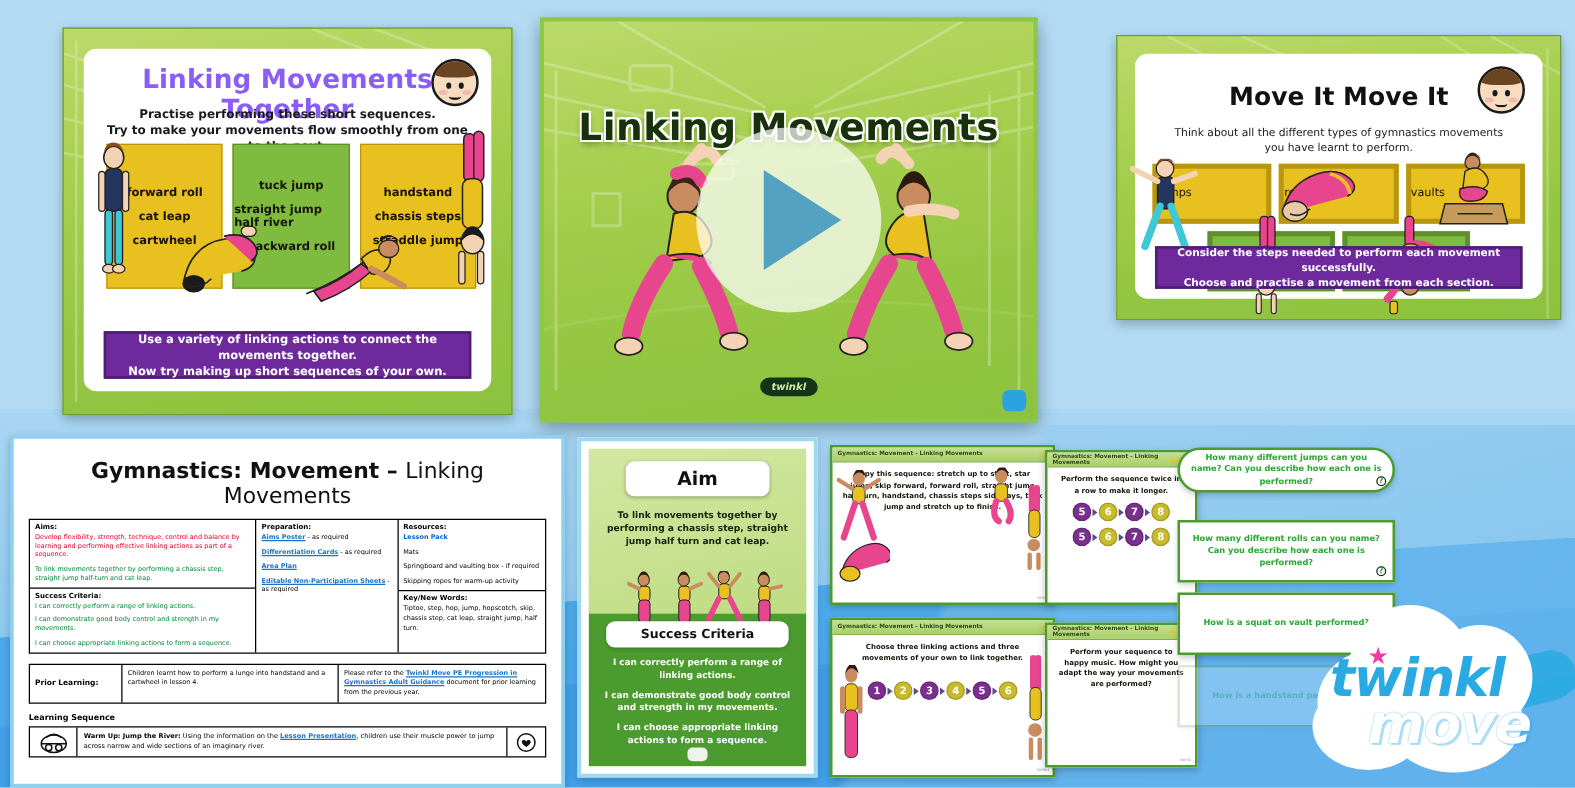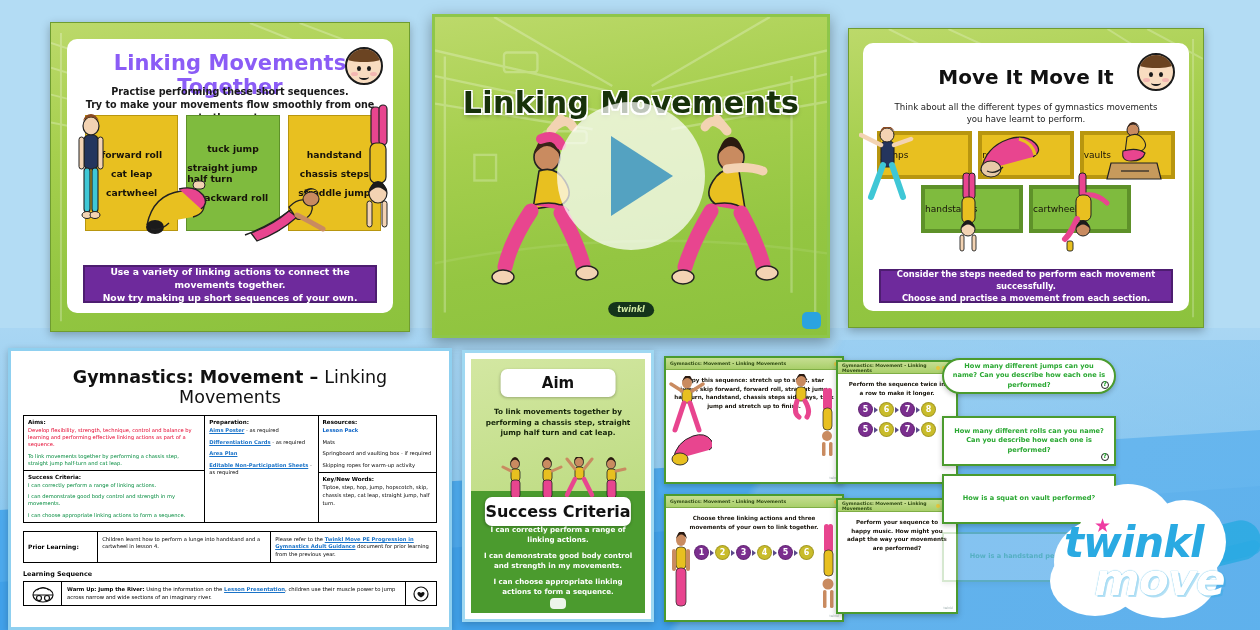--- a/index.html
+++ b/index.html
@@ -68,21 +68,21 @@
   .movecol.gold { background:#e8c020; border-color:#b8960f;}
   .movecol.green{ background:#7fbb3e; border-color:#5e9129;}
   .banner-purple {
     position:absolute; left:16px; right:16px; bottom:10px; height:38px;
     background:#6e2a9c; border:2px solid #4d1d70;
     display:flex; flex-direction:column; align-items:center; justify-content:center;
     color:#fff; font-size:9.2px; font-weight:700; line-height:13px; text-align:center;
   }
 
   
-  #slide-right { left:848px; top:28px; width:356px; height:300px;padding-left:20px; }
+  #slide-right { left:893px; top:28px; width:356px; height:228px;padding-left:20px; }
   #slide-right .white-panel { left:14px; top:14px; right:14px; bottom:16px; }
   .mr-title { position:absolute; left:0;right:0; top:22px; text-align:center;
      font-weight:700; font-size:20px; color:#111; }
   .mr-sub { position:absolute; left:30px;right:30px; top:58px; text-align:center;
      font-size:8.6px; font-weight:400; color:#1a1a1a; line-height:12px; }
   .mr-rowA { position:absolute; left:14px; right:14px; top:88px; height:48px; display:flex; gap:6px;}
   .mr-rowB { position:absolute; left:58px; right:58px; top:142px; height:48px; display:flex; gap:6px;}
   .mr-cell { flex:1; display:flex; align-items:center; justify-content:flex-start;
      font-size:9px; font-weight:400; color:#17130a; border:4px solid #c2410c;}
   .mr-cell.gold{background:#e8c020;border-color:#b8960f;}
@@ -162,21 +162,21 @@
   }
   #aimposter .inner { position:relative; width:100%;height:100%; overflow:hidden;
      background:linear-gradient(170deg,#cfe59a,#b8d977 45%,#a9d05f 46%,#a9d05f 100%);padding-left:36px; }
   .aim-top { position:absolute; left:0;right:0;top:0; height:52%;
      background:linear-gradient(165deg,#d3e7a2,#bedc83); }
   .aim-bot { position:absolute; left:0;right:0;bottom:0; height:48%; background:#4b9b2e; }
   .pill { position:absolute; left:50%; transform:translateX(-50%);
      background:#fff; border-radius:7px; box-shadow:0 1px 3px rgba(0,0,0,.25);
      font-weight:700; color:#111; text-align:center; }
   .pill.aim { top:10px; width:66%; padding:5px 0; font-size:15px; }
-  .pill.sc  { top:calc(52% + 6px); width:84%; padding:5px 0; font-size:16px; }
+  .pill.sc  { top:calc(52% + 6px); width:84%; padding:5px 0; font-size:10px; }
   .aim-text { position:absolute; left:8px; right:8px; top:48px; text-align:center;
      font-size:7.3px; font-weight:700; color:#15240a; line-height:10.5px; }
   .sc-text { position:absolute; left:10px; right:10px; top:calc(52% + 34px); text-align:center;
      color:#fff; font-size:7.1px; font-weight:700; line-height:10px; }
   .sc-text p { margin-bottom:6px; }
   .aim-badge { position:absolute; left:50%; transform:translateX(-50%); bottom:4px;
      width:16px;height:11px; background:#fff; border-radius:4px; opacity:.9;}
 
   
   .dcard {
@@ -266,21 +266,21 @@
     </div>
 
     <div class="movecols">
       <div class="movecol gold">
         <span>forward roll</span>
         <span>cat leap</span>
         <span>cartwheel</span>
       </div>
       <div class="movecol green">
         <span>tuck jump</span>
-        <span>straight jump half turn</span>
+        <span>straight jump half river</span>
         <span>backward roll</span>
       </div>
       <div class="movecol gold">
         <span>handstand</span>
         <span>chassis steps</span>
         <span>straddle jump</span>
       </div>
     </div>
 
     <svg class="fig" style="left:4px;top:74px;width:40px;height:122px;" viewBox="0 0 40 122">

